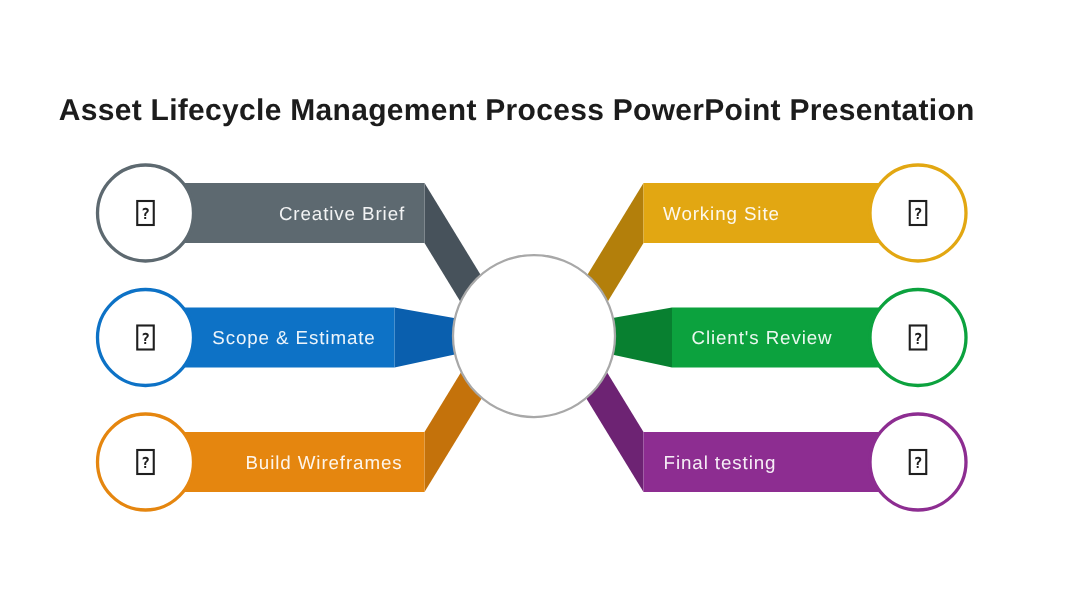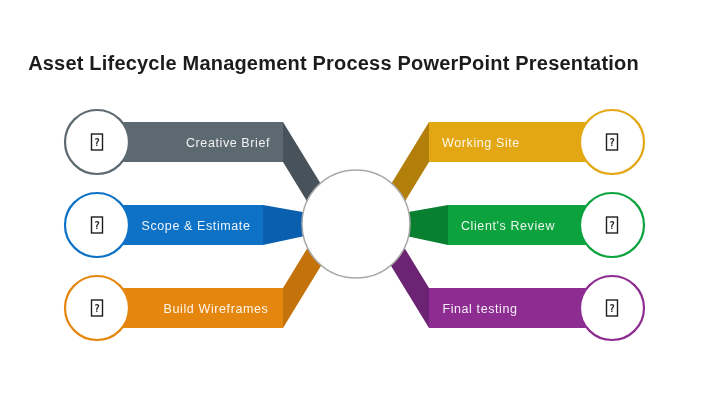--- a/index.html
+++ b/index.html
@@ -15,21 +15,21 @@
     position: relative;
     width: 711px;
     height: 400px;
     background: #ffffff;
   }
   h1.slide-title {
     position: absolute;
     top: 46px;
     left: 0;
     width: 657px;
-    margin: 5px;
+    margin: 16px;
     text-align: center;
     font-size: 20px;
     line-height: 24px;
     font-weight: 700;
     letter-spacing: 0.2px;
     color: #1c1c1c;
   }
   svg.diagram {
     position: absolute;
     left: 0;

